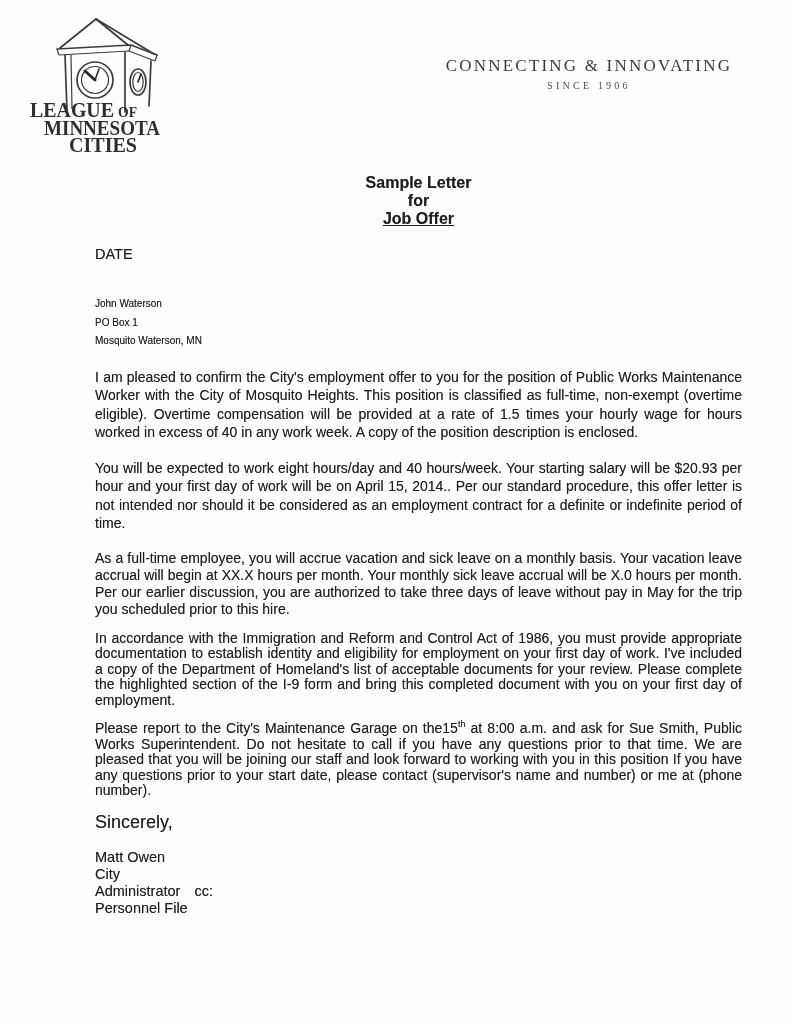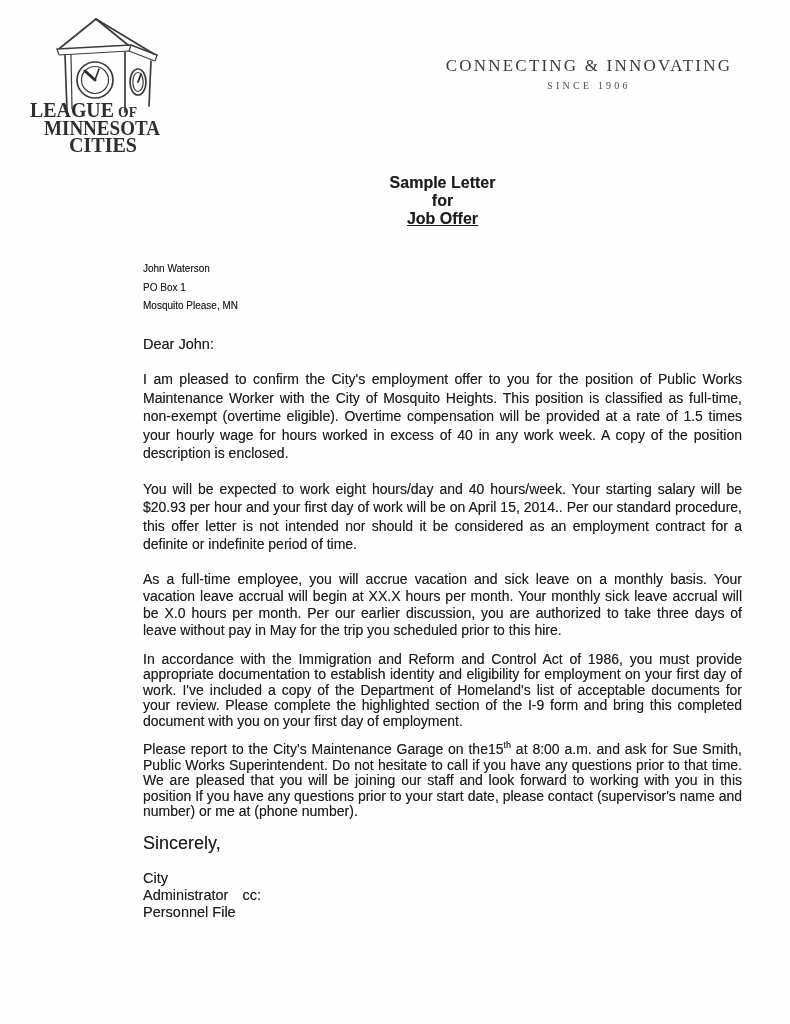--- a/index.html
+++ b/index.html
@@ -33,21 +33,20 @@
     text-align:center;
     font-family:"Liberation Serif", serif;
   }
   .tagline-main { font-size:17px; letter-spacing:2.2px; color:#393940; white-space:nowrap; }
   .tagline-sub  { font-size:10px; letter-spacing:3.2px; color:#4b4b52; margin-top:4px; }
 
   
   .content {
     padding-left:95px; padding-right:48px;
     text-shadow:0 0 0.6px rgba(40,40,40,0.55);
-    margin-left:48px;
   }
   .title { margin-top:24px; text-align:center; font-weight:bold; font-size:16px; line-height:18px; }
   .title .u { text-decoration:underline; }
   .date { margin-top:17px; font-size:14.5px; line-height:18px; }
   .recipient { margin-top:32px; font-size:10px; line-height:18.5px; }
   .salutation { margin-top:19px; font-size:14.5px; line-height:18.5px; }
   .para {
     margin:17px 0 0 0;
     font-size:14px; line-height:18.5px;
     text-align:justify;
@@ -105,41 +104,42 @@
   </header>
 
   <main class="content">
 
     <div class="title">
       <div>Sample Letter</div>
       <div>for</div>
       <div class="u">Job Offer</div>
     </div>
 
+    <div class="date">DATE</div>
 
     <div class="recipient">
       <div>John Waterson</div>
       <div>PO Box 1</div>
-      <div>Mosquito Please, MN</div>
+      <div>Mosquito Waterson, MN</div>
     </div>
 
-    <div class="salutation">Dear John:</div>
 
     <p class="para">I am pleased to confirm the City's employment offer to you for the position of Public Works Maintenance Worker with the City of Mosquito Heights. This position is classified as full-time, non-exempt (overtime eligible). Overtime compensation will be provided at a rate of 1.5 times your hourly wage for hours worked in excess of 40 in any work week. A copy of the position description is enclosed.</p>
 
     <p class="para">You will be expected to work eight hours/day and 40 hours/week. Your starting salary will be $20.93 per hour and your first day of work will be on April 15, 2014.. Per our standard procedure, this offer letter is not intended nor should it be considered as an employment contract for a definite or indefinite period of time.</p>
 
     <p class="para mid">As a full-time employee, you will accrue vacation and sick leave on a monthly basis. Your vacation leave accrual will begin at XX.X hours per month. Your monthly sick leave accrual will be X.0 hours per month. Per our earlier discussion, you are authorized to take three days of leave without pay in May for the trip you scheduled prior to this hire.</p>
 
     <p class="para tight">In accordance with the Immigration and Reform and Control Act of 1986, you must provide appropriate documentation to establish identity and eligibility for employment on your first day of work. I've included a copy of the Department of Homeland's list of acceptable documents for your review. Please complete the highlighted section of the I-9 form and bring this completed document with you on your first day of employment.</p>
 
     <p class="para tight"><span>Please report to the City's Maintenance Garage on the15</span><sup>th</sup><span> at 8:00 a.m. and ask for Sue Smith, Public Works Superintendent. Do not hesitate to call if you have any questions prior to that time. We are pleased that you will be joining our staff and look forward to working with you in this position If you have any questions prior to your start date, please contact (supervisor's name and number) or me at (phone number).</span></p>
 
     <div class="closing">Sincerely,</div>
 
     <div class="signature">
+      <div>Matt Owen</div>
       <div>City</div>
       <div><span>Administrator</span><span class="cc">cc:</span></div>
       <div>Personnel File</div>
     </div>
 
   </main>
 </div>
 
 </body></html>

